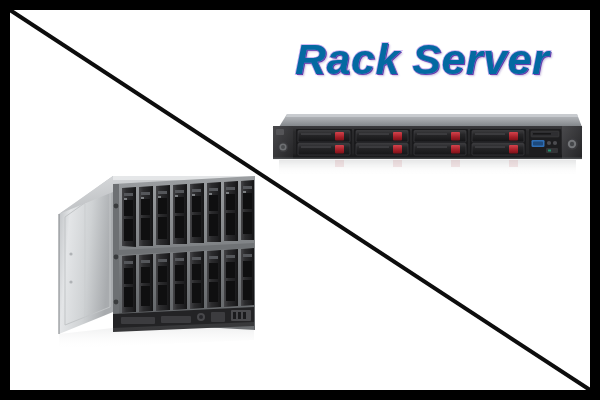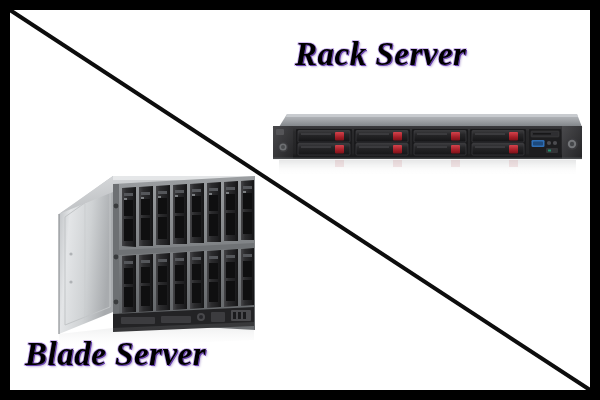--- a/index.html
+++ b/index.html
@@ -71,28 +71,28 @@
     width: 210px;
     height: 200px;
     z-index: 10;
   }
   .blade-svg { display: block; }
 
   
   .title {
     position: absolute;
     z-index: 35;
-    font-family: Liberation Serif, serif;
+    font-family: Liberation Sans, sans-serif;
     font-weight: bold;
     font-style: italic;
-    font-size: 33px;
+    font-size: 43px;
     letter-spacing: 0.5px;
     line-height: 1;
     white-space: nowrap;
-    color: #000000;
+    color: #0369a1;
     -webkit-text-stroke: 1.6px #c9aef0;
     paint-order: stroke fill;
     text-shadow:
        0 0 1px #b495e8,
        1px 1px 0px #5e36a8,
        2px 2px 2px rgba(80,40,150,0.30);
   }
   #title-rack {
     left: 295px;
     top: 38px;
@@ -421,17 +421,16 @@
     </div>
 
     <svg id="divider" width="580" height="380" viewBox="0 0 580 380">
       <line x1="0" y1="0" x2="580" y2="380" stroke="#0d0d0d" stroke-width="4"></line>
     </svg>
 
   </div>
 
   <div class="title" id="title-rack">Rack Server</div>
 
-  <div class="title" id="title-blade">Blade Server</div>
 
   <div id="frame"></div>
 
 </div>
 
 </body></html>

